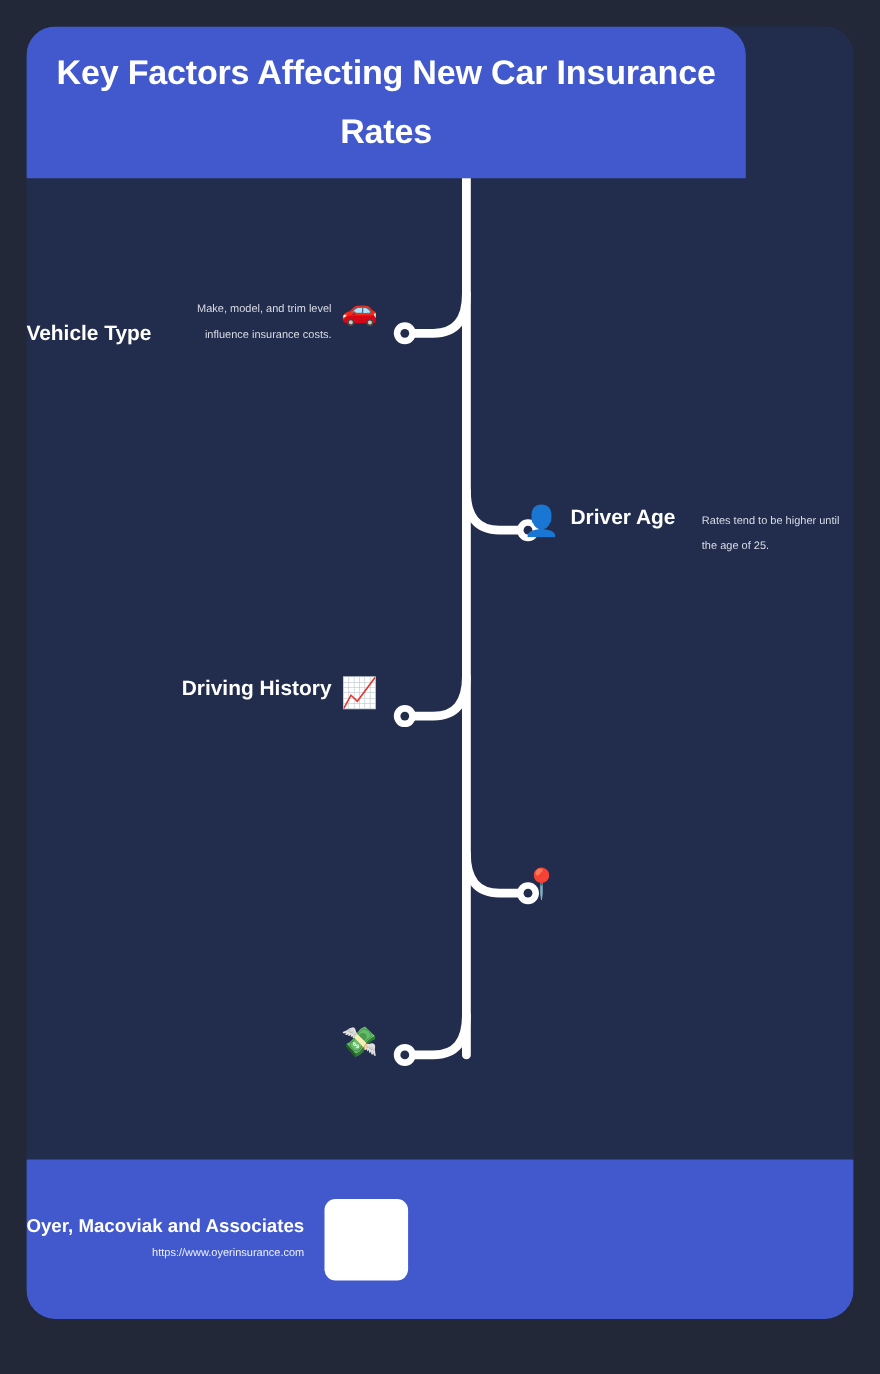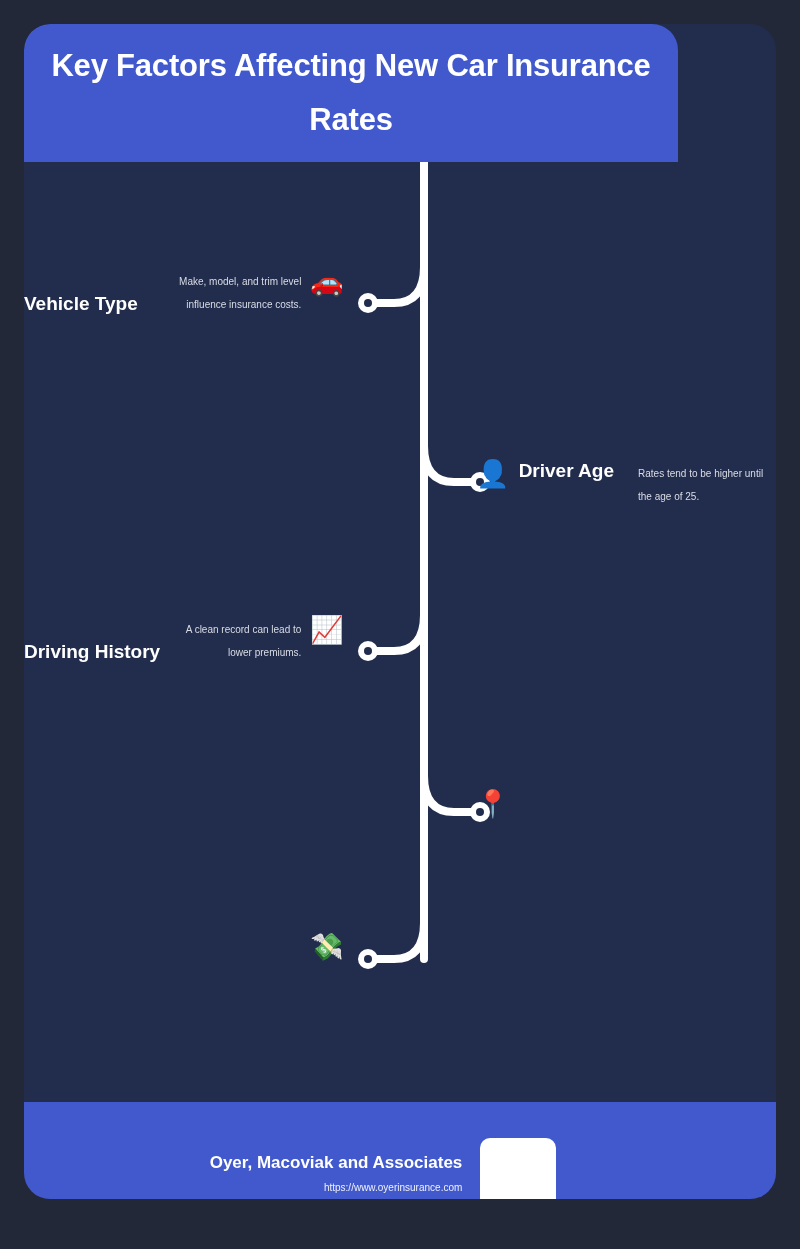--- a/index.html
+++ b/index.html
@@ -128,23 +128,22 @@
   .footer-band {
     position: absolute;
     left: 0;
     top: 1030px;
     width: 752px;
     height: 145px;
     background: #4159cc;
     border-radius: 0 0 26px 26px;
     display: flex;
     align-items: center;
-    justify-content: center;
+    justify-content: flex-start;
     padding-right: 34px;
-    margin-top: 48px;
   }
   .footer-text {
     display: flex;
     flex-direction: column;
     align-items: flex-end;
     margin-right: 18px;
   }
   .footer-company {
     color: #ffffff;
     font-size: 17px;
@@ -218,21 +217,20 @@
       <div class="row-icon">👤</div>
       <div class="row-text">
         <div class="row-title">Driver Age</div>
         <div class="row-desc">Rates tend to be higher until the age of 25.</div>
       </div>
     </div>
 
     <div class="timeline-row left-row" id="row-2">
       <div class="row-text">
         <div class="row-title">Driving History</div>
-        <div class="row-desc">A clean record can lead to lower premiums.</div>
       </div>
       <div class="row-icon">📈</div>
     </div>
 
     <div class="timeline-row right-row" id="row-3">
       <div class="row-icon">📍</div>
     </div>
 
     <div class="timeline-row left-row" id="row-4">
       <div class="row-icon">💸</div>

